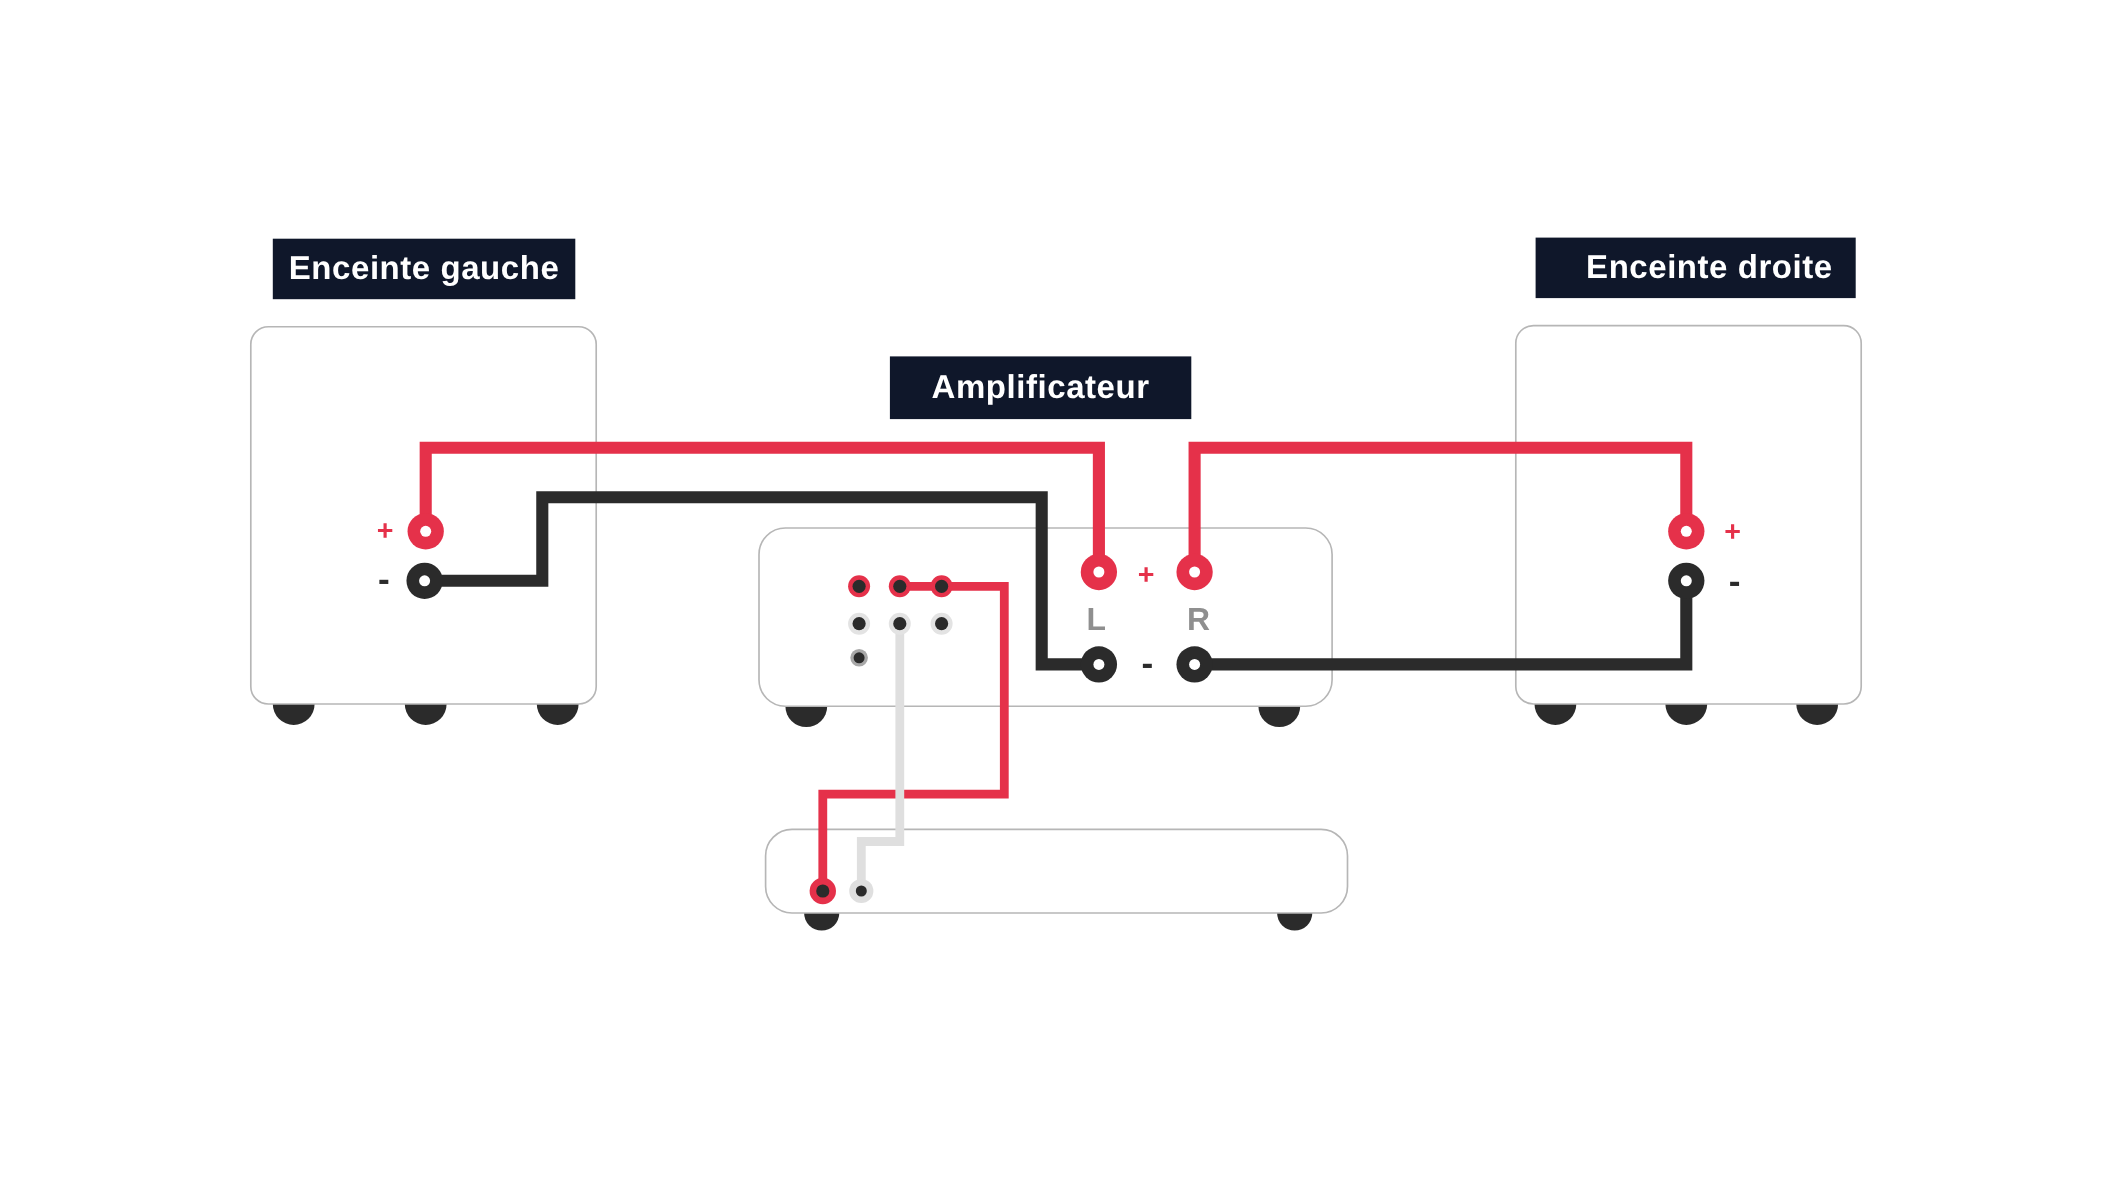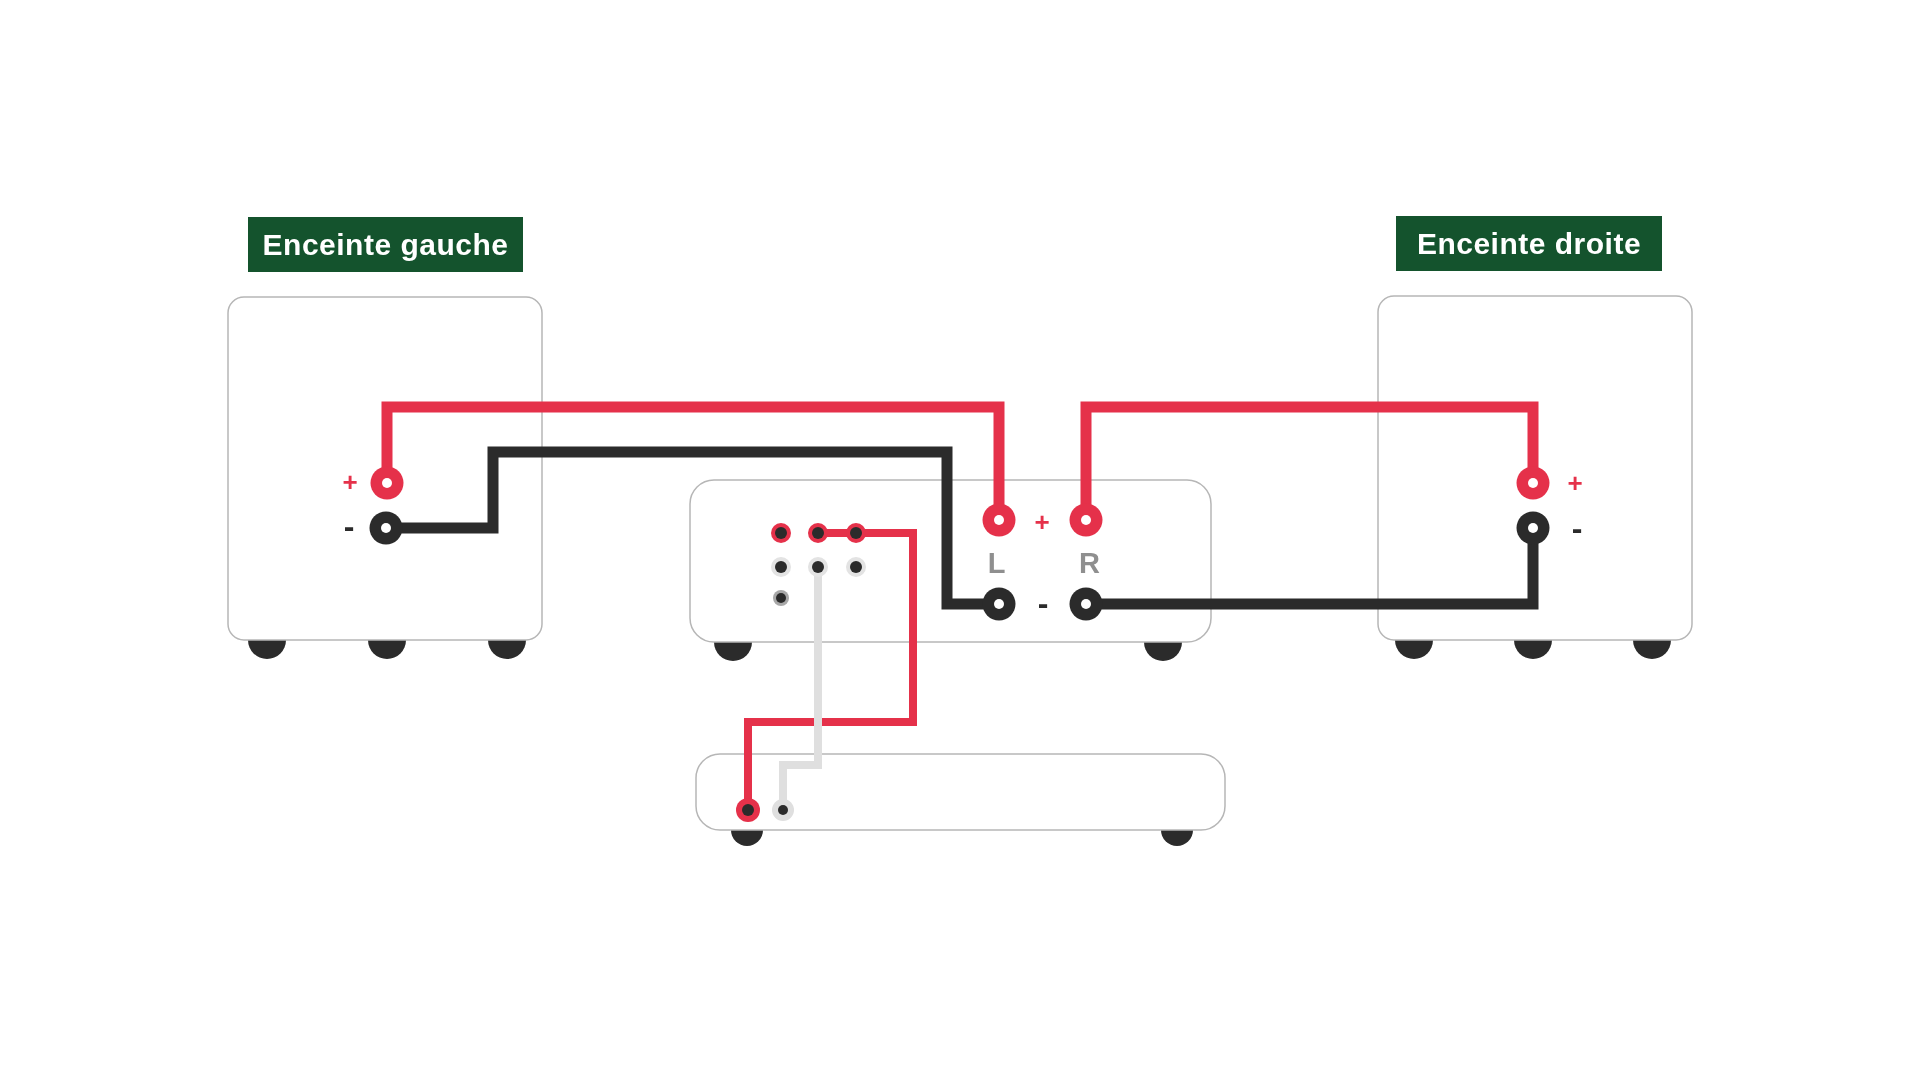--- a/index.html
+++ b/index.html
@@ -7,34 +7,34 @@
     position: relative;
     width: 1920px;
     height: 1080px;
     background: #ffffff;
     overflow: hidden;
     font-family: "Liberation Sans", sans-serif;
   }
   .stage svg { position: absolute; left: 0; top: 0; }
   .tag {
     position: absolute;
-    background: #14532d;
+    background: #0f172a;
     color: #ffffff;
     font-family: "Liberation Sans", sans-serif;
     font-weight: bold;
     font-size: 30px;
     letter-spacing: 0.5px;
     display: flex;
     align-items: center;
     justify-content: center;
     text-align: center;
   }
   .tag-left-speaker  { left: 248px;  top: 217px; width: 275px; height: 55px; }
   .tag-amplifier     { left: 809px;  top: 324px; width: 274px; height: 57px; }
-  .tag-right-speaker { left: 1396px; top: 216px; width: 266px; height: 55px; }
+  .tag-right-speaker { left: 1396px; top: 216px; width: 266px; height: 55px; padding-left: 25px; }
   .tag-cd-player     { left: 823px;  top: 887px; width: 274px; height: 56px; }
   text { font-family: "Liberation Sans", sans-serif; font-weight: bold; }
   .sign-text    { font-size: 26px; }
   .minus-text   { font-size: 32px; }
   .channel-text { font-size: 29px; letter-spacing: 1px; }
 </style>
 </head>
 <body>
 
 <div class="stage">
@@ -121,15 +121,16 @@
       <text x="1575" y="492" class="sign-text" fill="#e5314a">+</text>
       <text x="1577" y="539" class="minus-text" fill="#2b2b2b">-</text>
       <text x="1042" y="531" class="sign-text" fill="#e5314a">+</text>
       <text x="1043" y="614" class="minus-text" fill="#2b2b2b">-</text>
       <text x="997" y="573" class="channel-text" fill="#8f8f8f">L</text>
       <text x="1090" y="573" class="channel-text" fill="#8f8f8f">R</text>
     </g>
   </svg>
 
   <div class="tag tag-left-speaker">Enceinte gauche</div>
+  <div class="tag tag-amplifier">Amplificateur</div>
   <div class="tag tag-right-speaker">Enceinte droite</div>
 
 </div>
 
 </body></html>

